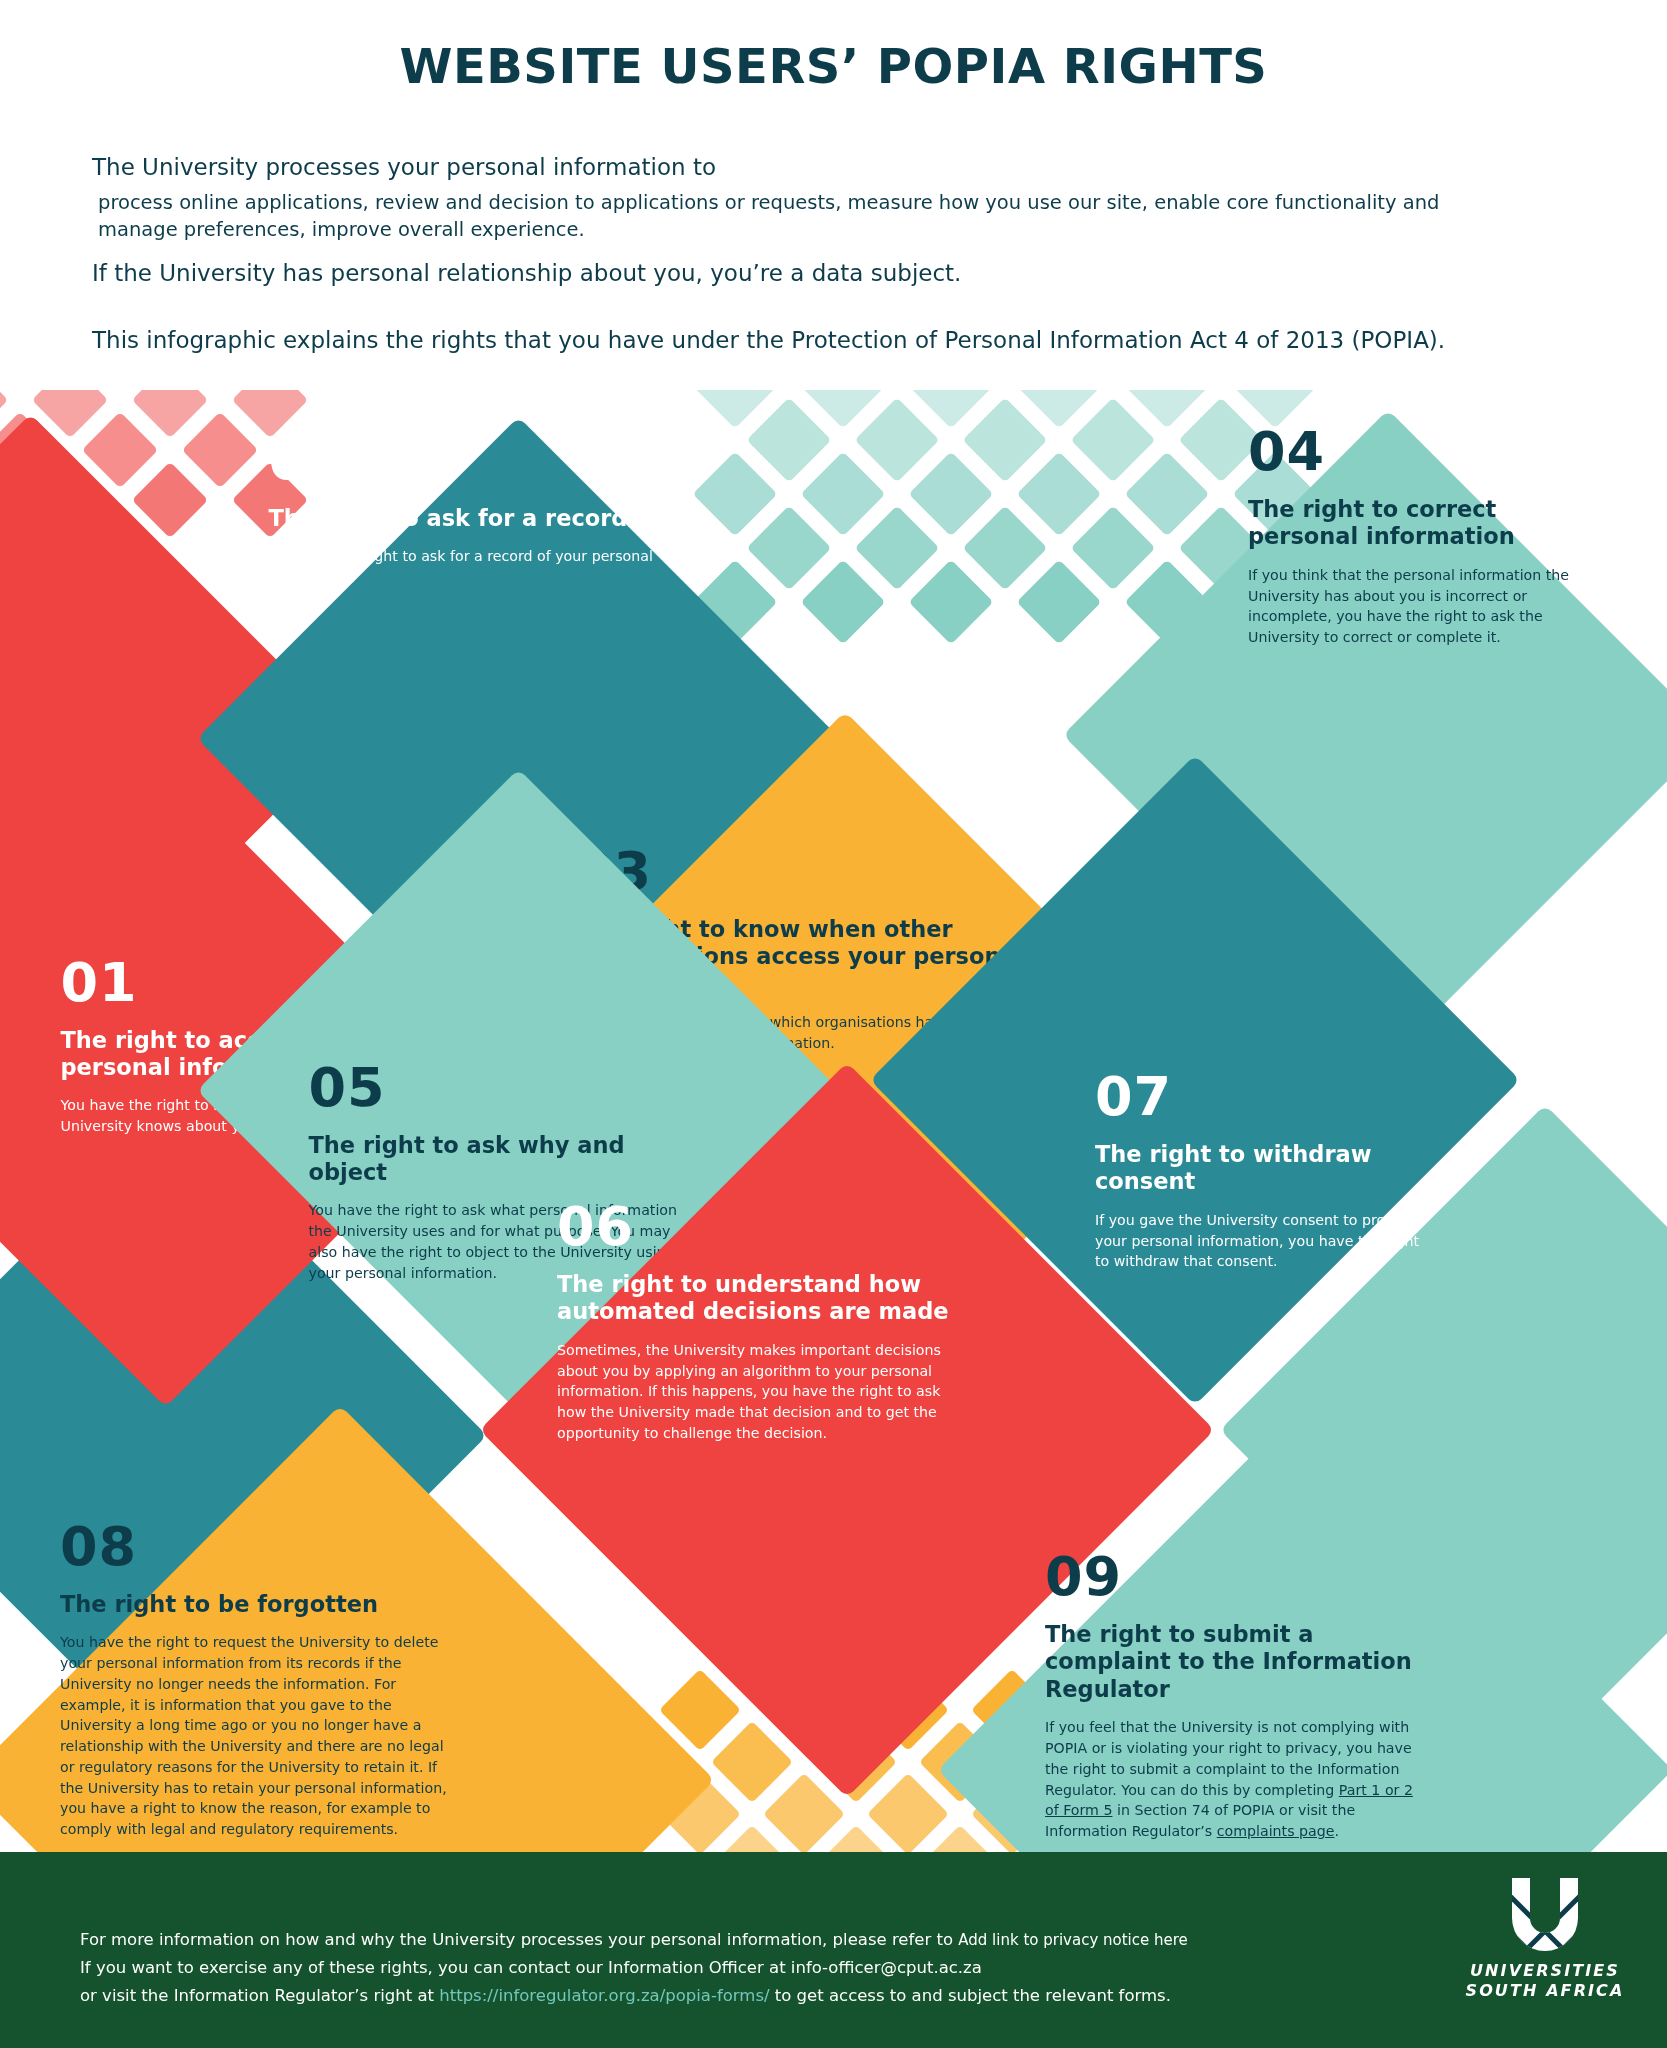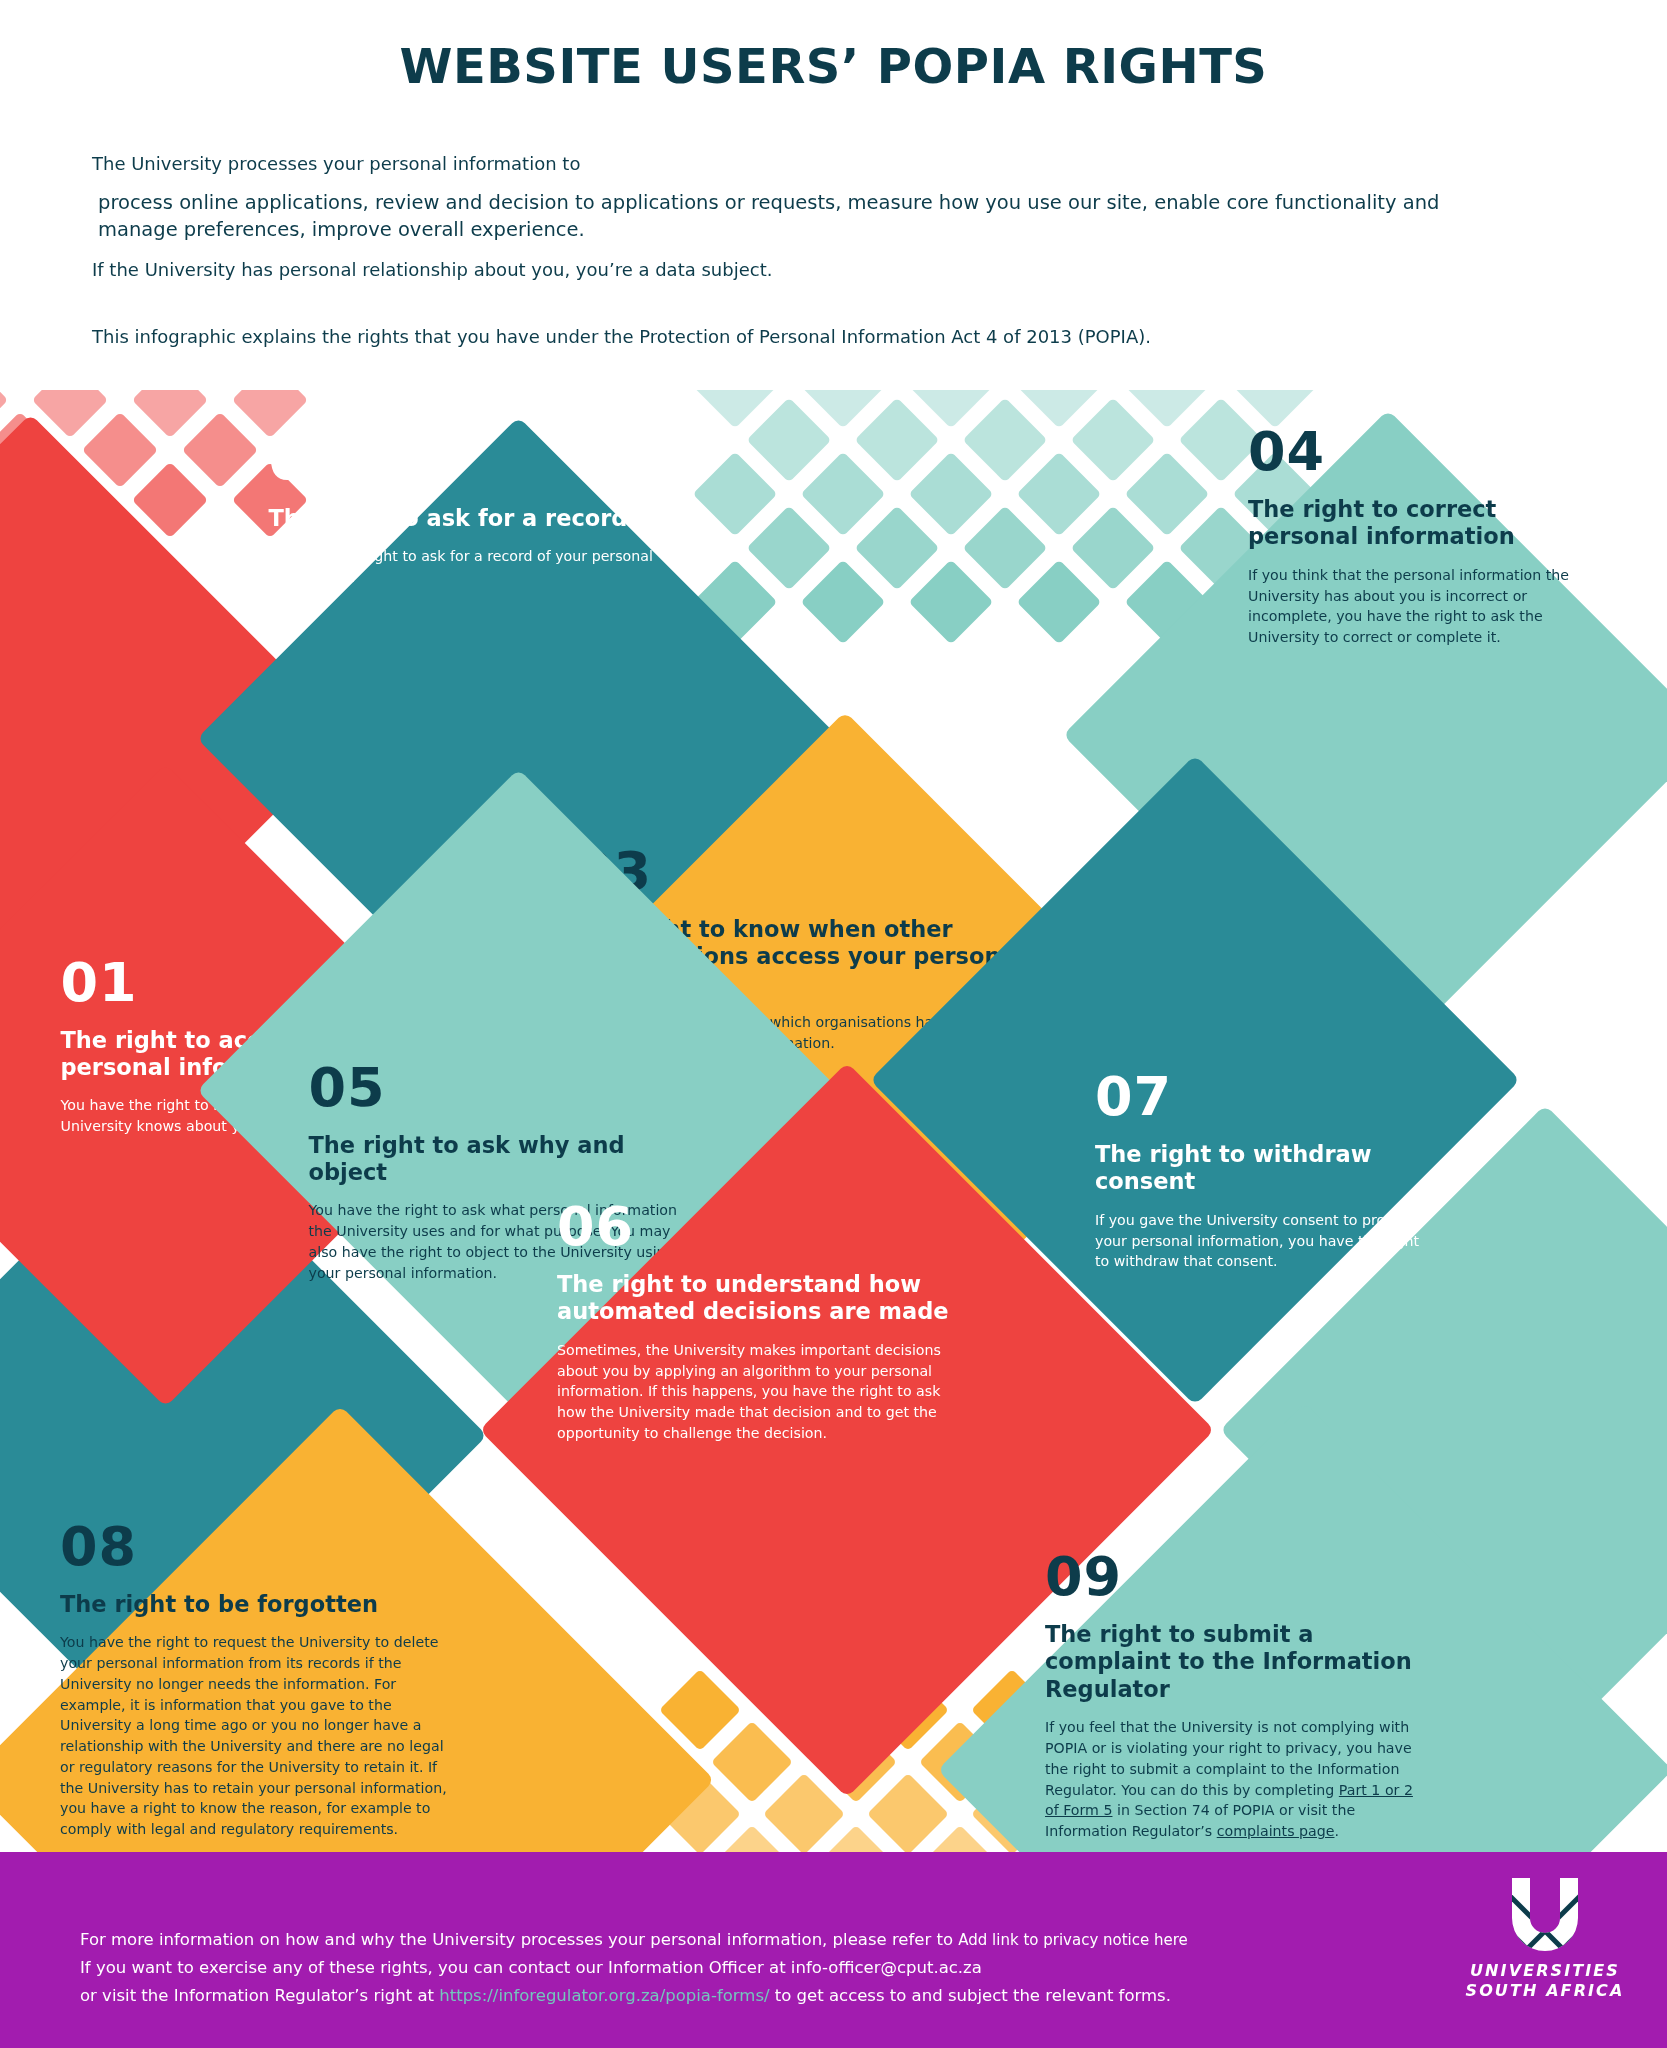--- a/index.html
+++ b/index.html
@@ -31,21 +31,21 @@
     text-align: center;
     font-size: 48px;
     font-weight: bold;
     letter-spacing: 0.5px;
     color: #0d3c4b;
     font-family: "DejaVu Sans", "Liberation Sans", sans-serif;
   }
   .intro-line {
     position: absolute;
     color: #0d3c4b;
-    font-size: 18px;
+    font-size: 23px;
     line-height: 1.35;
     font-family: "DejaVu Sans", "Liberation Sans", sans-serif;
   }
   #intro-1 { left: 92px; top: 152px; }
   #intro-2 { left: 98px; top: 190px; width: 1420px; font-size: 19.5px; line-height: 1.38; }
   #intro-3 { left: 92px; top: 258px; }
   #intro-4 { left: 92px; top: 325px; }
 
   
   #field {
@@ -102,21 +102,21 @@
     transform: rotate(45deg);
     border-radius: 5px;
   }
 
   
   #footer {
     position: absolute;
     left: 0; top: 1852px;
     width: 1667px;
     height: 196px;
-    background: #a21caf;
+    background: #14532d;
   }
   .foot-line {
     position: absolute;
     color: #ffffff;
     font-size: 16.5px;
     line-height: 1.5;
     font-family: "DejaVu Sans", "Liberation Sans", sans-serif;
     white-space: nowrap;
   }
   #foot-1 { left: 80px; top: 76px; }

